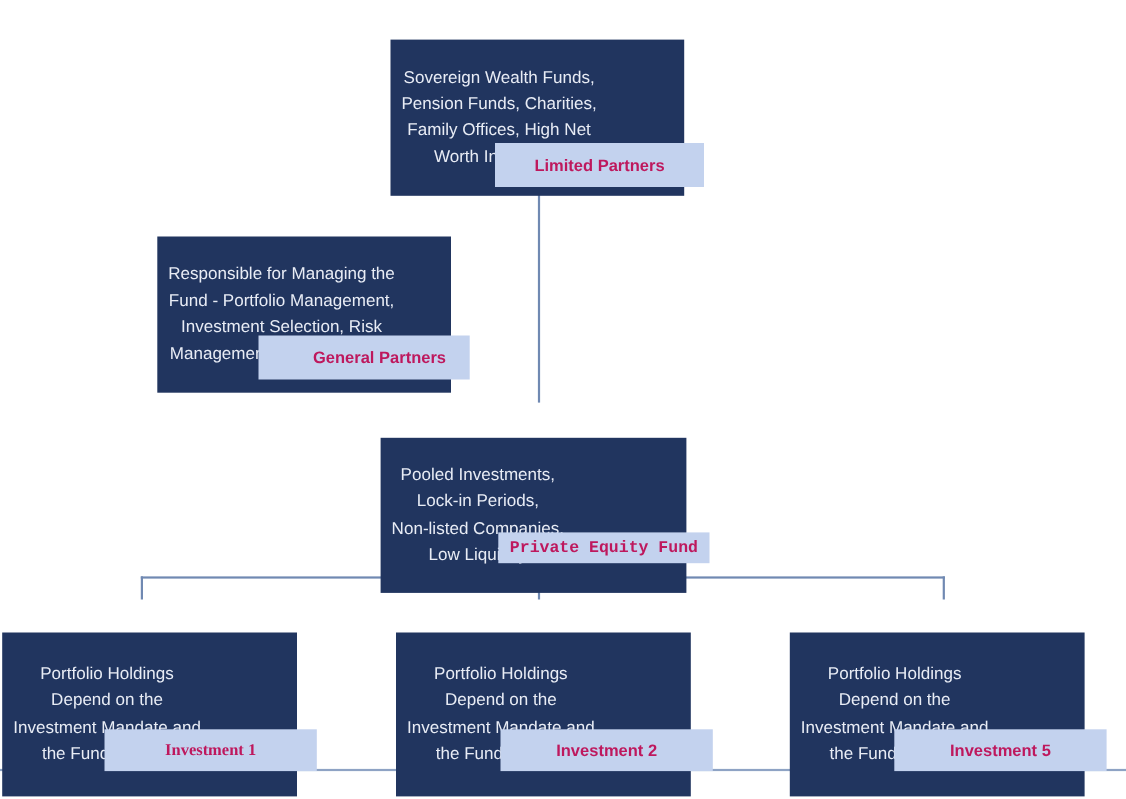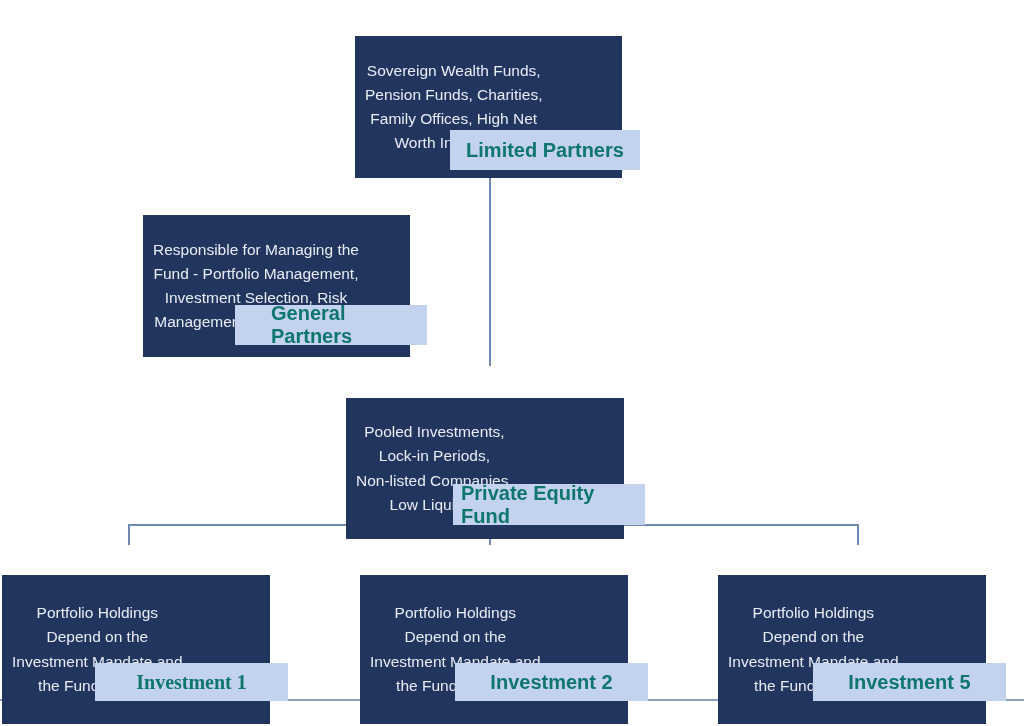--- a/index.html
+++ b/index.html
@@ -32,26 +32,26 @@
     z-index: 2;
     margin-top: 32px;
   }
   .dark-box .txt {
     white-space: pre-line;
     display: block;
   }
   .label-box {
     position: absolute;
     background: #c3d2ee;
-    color: #0f766e;
+    color: #be185d;
     display: flex;
     align-items: center;
     justify-content: center;
-    text-align: left;
-    font-size: 20px;
+    text-align: right;
+    font-size: 15px;
     font-weight: bold;
     box-sizing: border-box;
     z-index: 4;
     padding: 0 8px;
   }
   .conn {
     position: absolute;
     background: #7089b2;
     z-index: 1;
   }
@@ -90,21 +90,21 @@
   <div class="label-box" style="left:235px; top:305px; width:192px; height:40px;padding-left:36px;">
     <span>General Partners</span>
   </div>
 
   <div class="dark-box" style="left:346px; top:366px; width:278px; height:141px;">
     <span class="txt">Pooled Investments,
 Lock-in Periods,
 Non-listed Companies,
 Low Liquidity</span>
   </div>
-  <div class="label-box" style="left:453px; top:484px; width:192px; height:41px;">
+  <div class="label-box" style="left:453px; top:484px; width:192px; height:28px;font-family:Liberation Mono, monospace;">
     <span>Private Equity Fund</span>
   </div>
 
   <div class="conn conn-v" style="left:489px; top:507px; height:38px;"></div>
   <div class="conn conn-h" style="left:128px; top:524px; width:731px;"></div>
   <div class="conn conn-v" style="left:128px; top:524px; height:21px;"></div>
   <div class="conn conn-v" style="left:857px; top:524px; height:21px;"></div>
 
   <div class="dark-box" style="left:2px; top:543px; width:268px; height:149px;">
     <span class="txt">Portfolio Holdings

